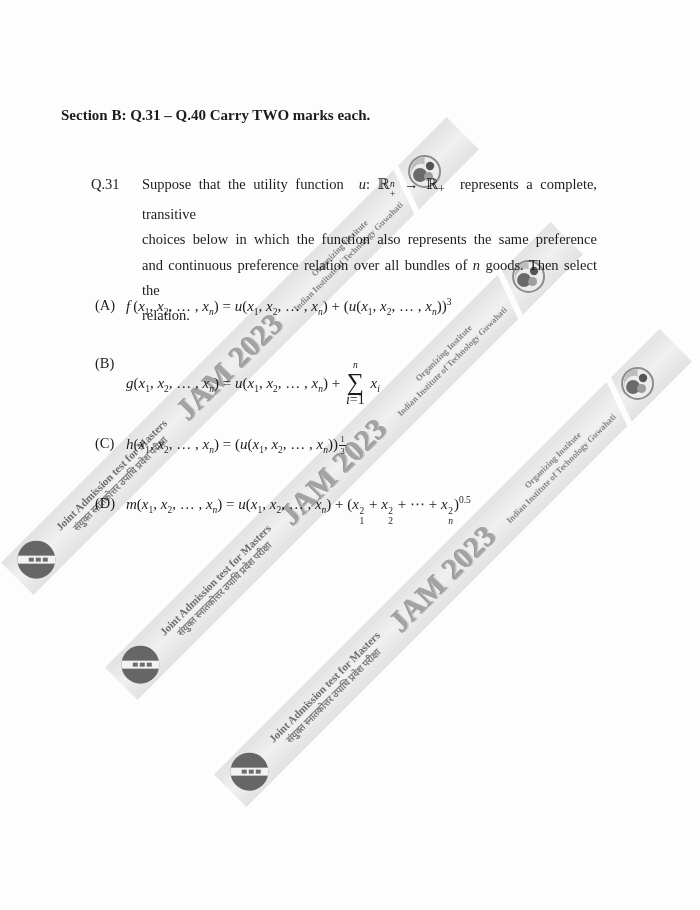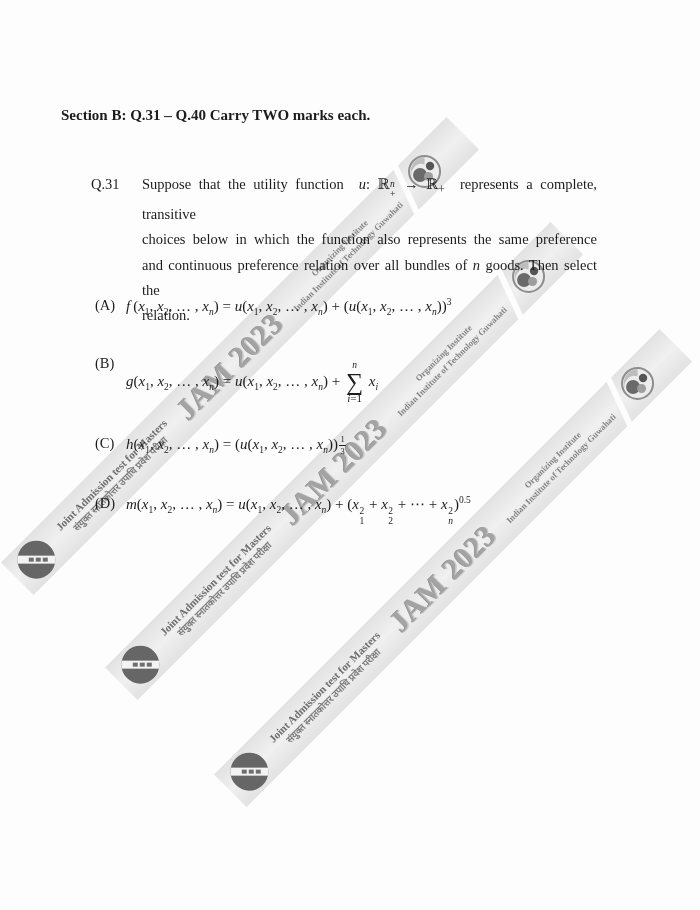--- a/index.html
+++ b/index.html
@@ -39,21 +39,21 @@
   
   .sfrac{display:inline-flex;flex-direction:column;align-items:center;
          line-height:1;font-size:8.5px;vertical-align:7px;margin-left:1px;}
   .sfrac .fn{border-bottom:0.8px solid #222;padding:0 1.5px 1px;}
   .sfrac .fd{padding-top:1px;}
   
   .bigsum{display:inline-flex;flex-direction:column;align-items:center;
           line-height:1;vertical-align:middle;margin:0 2px;}
   .bigsum .sn{font-size:9.5px;}
   .bigsum .sg{font-size:24px;line-height:0.95;}
-  .bigsum .si{font-size:11px;}
+  .bigsum .si{font-size:14px;}
   
   .band{
     position:absolute;width:630px;height:46px;z-index:1;
     transform:rotate(-45deg);
     background:linear-gradient(to bottom,#e2e2e2,#f0f0f0 50%,#e2e2e2);
     display:flex;align-items:center;
   }
   .band-1{left:-75px;top:333px;}
   .band-2{left:29px;top:438px;}
   .band-3{left:138px;top:545px;}

